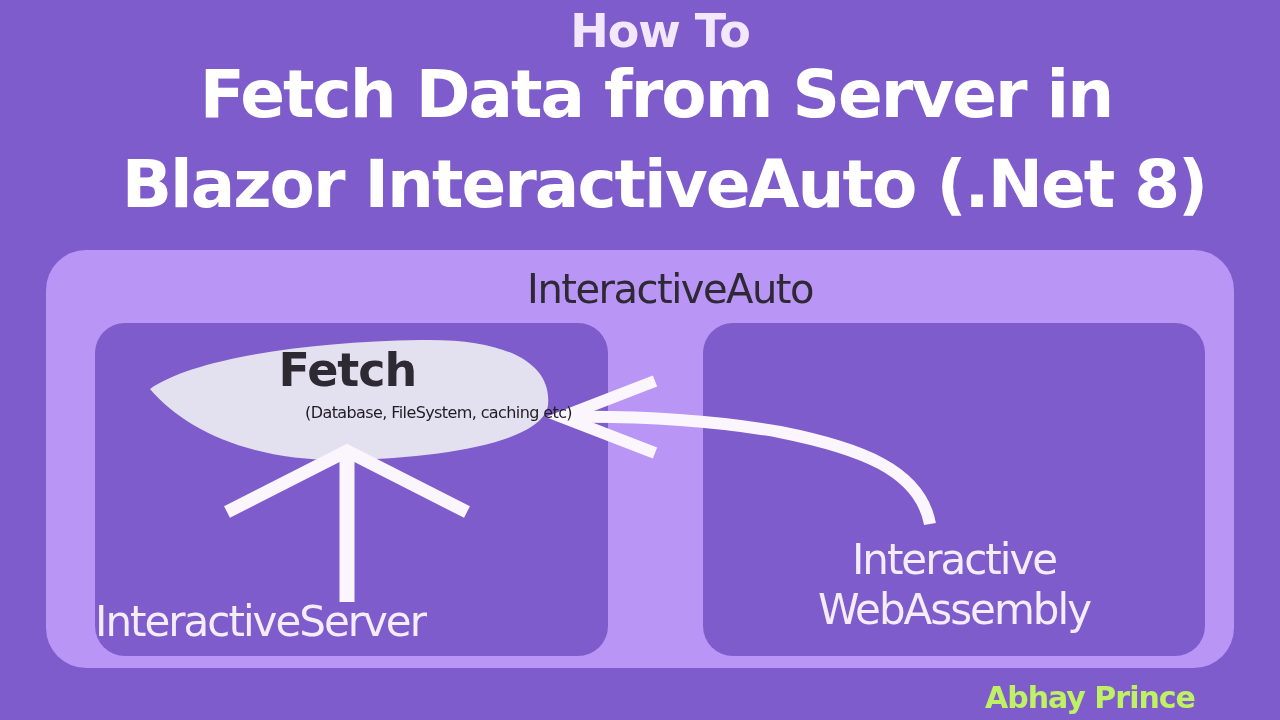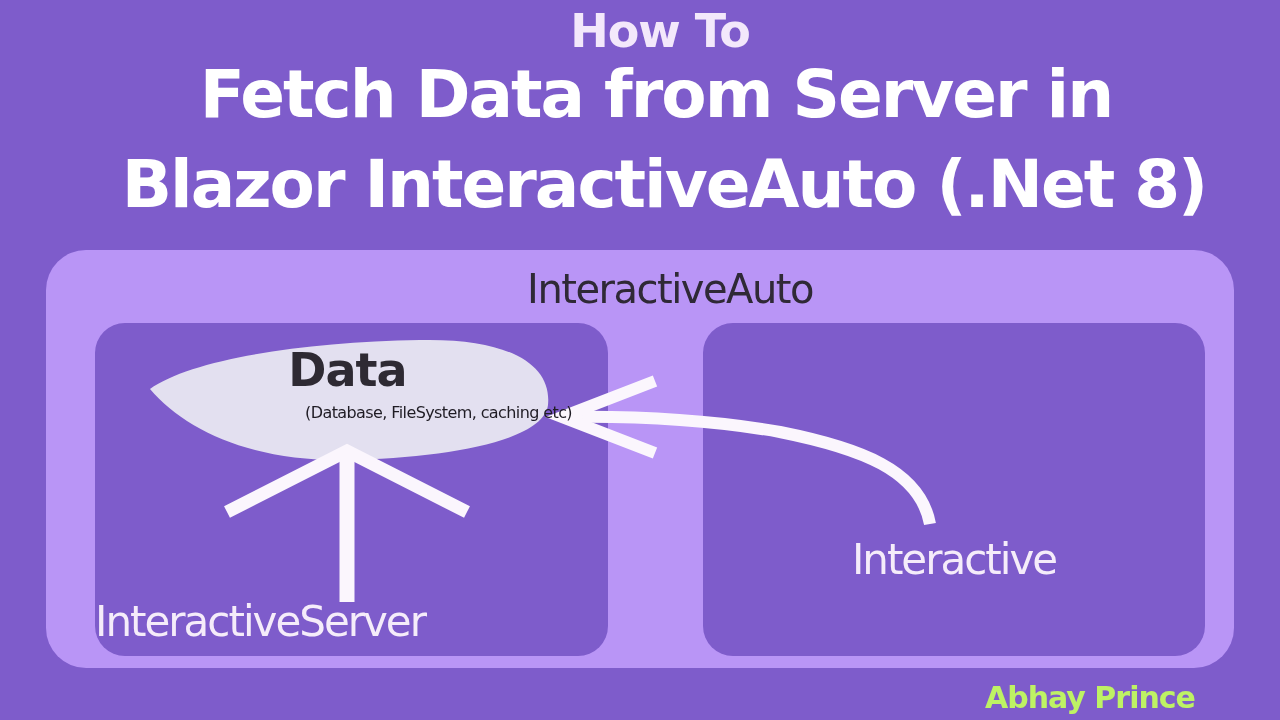--- a/index.html
+++ b/index.html
@@ -82,22 +82,23 @@
     <line x1="347" y1="602" x2="347" y2="452" stroke-width="15"></line>
     <polyline points="227,512 347,451 467,512" stroke-width="13" stroke-linejoin="miter"></polyline>
   </g>
 
   <g stroke="#fbf6fd" fill="none">
     <path d="M930,524 C920,470 860,448 780,432 C700,418 620,416 562,417" stroke-width="12"></path>
     <polyline points="655,381 562,417 655,453" stroke-width="12"></polyline>
   </g>
 </svg>
 
-<div class="abs data-title">Data</div>
+<div class="abs data-title">Fetch</div>
 <div class="abs data-sub">(Database, FileSystem, caching etc)</div>
 
 <div class="abs server-label">InteractiveServer</div>
 
 <div class="abs wasm-label">
   <div>Interactive</div>
+  <div>WebAssembly</div>
 </div>
 
 <div class="abs author">Abhay Prince</div>
 
 </body></html>

